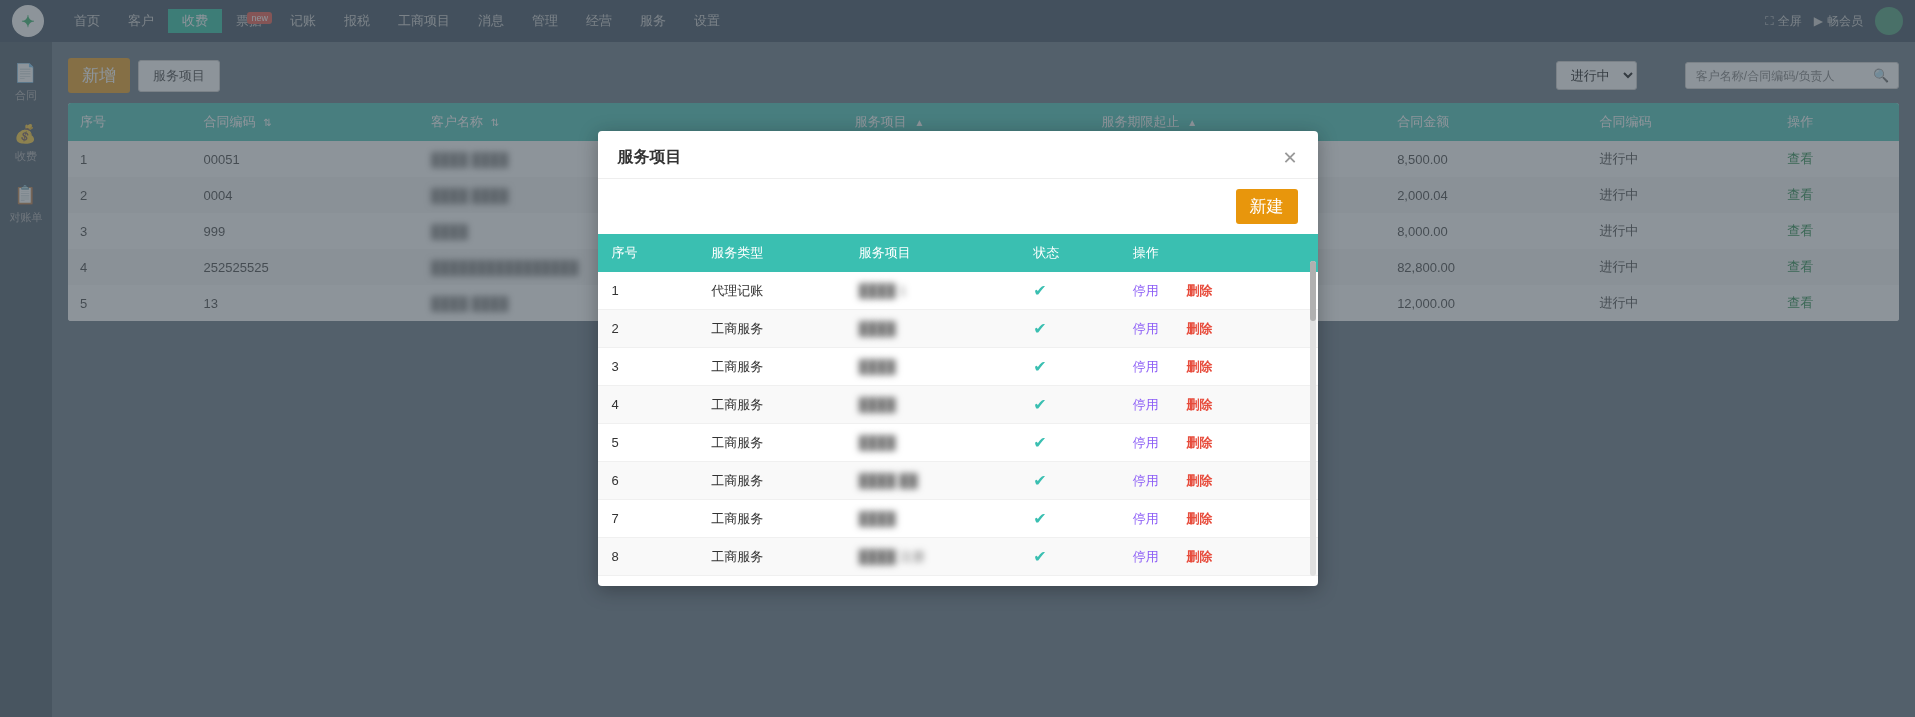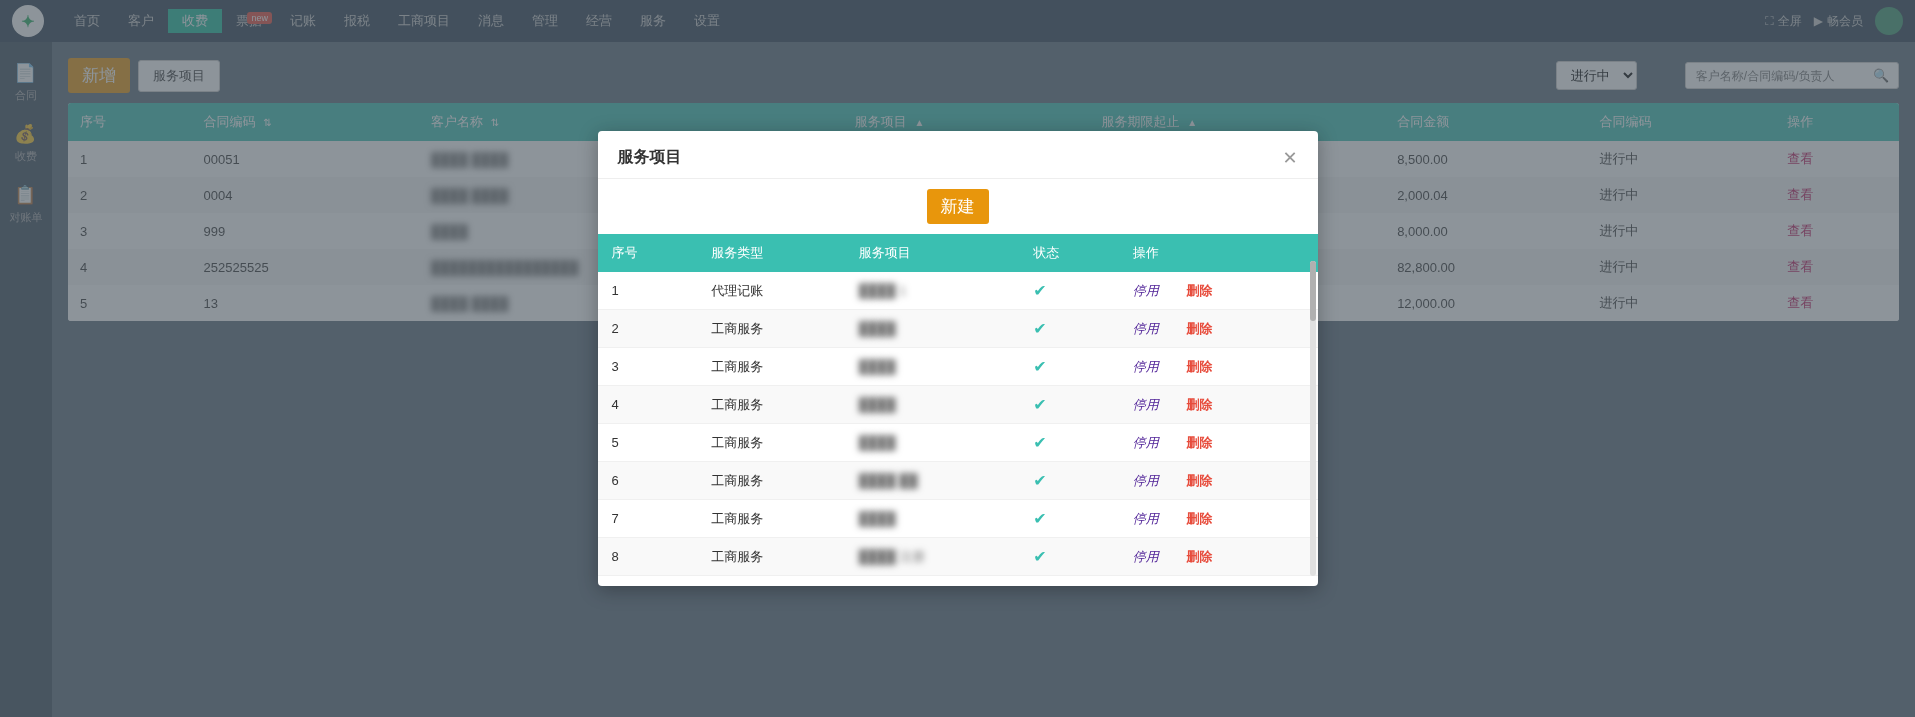--- a/index.html
+++ b/index.html
@@ -187,21 +187,21 @@
     .bg-table tbody tr:nth-child(odd) { background: #fff; }
     .bg-table tbody td {
       padding: 9px 12px;
       color: #333;
       font-size: 13px;
     }
     .status-badge {
       color: #3abfb1;
     }
     .link-view {
-      color: #be185d;
+      color: #15803d;
       cursor: pointer;
       text-decoration: none;
     }
     .blur-text {
       color: transparent;
       text-shadow: 0 0 6px rgba(0,0,0,0.5);
       user-select: none;
     }
 
     
@@ -238,21 +238,21 @@
     }
     .modal-close {
       cursor: pointer;
       color: #999;
       font-size: 18px;
       line-height: 1;
     }
     .modal-toolbar {
       padding: 10px 20px;
       display: flex;
-      justify-content: center;
+      justify-content: flex-end;
     }
     .modal-body {
       flex: 1;
       overflow-y: auto;
       padding: 0 0 10px 0;
     }
     
     .modal-table {
       width: 100%;
       border-collapse: collapse;
@@ -271,24 +271,23 @@
       padding: 9px 14px;
       color: #333;
       font-size: 13px;
       border-bottom: 1px solid #f0f0f0;
     }
     .check-icon {
       color: #3abfb1;
       font-size: 16px;
     }
     .btn-disable {
-      color: #4c1d95;
+      color: #8b5cf6;
       cursor: pointer;
       margin-right: 24px;
-      font-style: italic;
     }
     .btn-delete {
       color: #e74c3c;
       cursor: pointer;
       font-weight: bold;
     }
     .modal-scrollbar {
       position: absolute;
       right: 2px;
       top: 130px;

